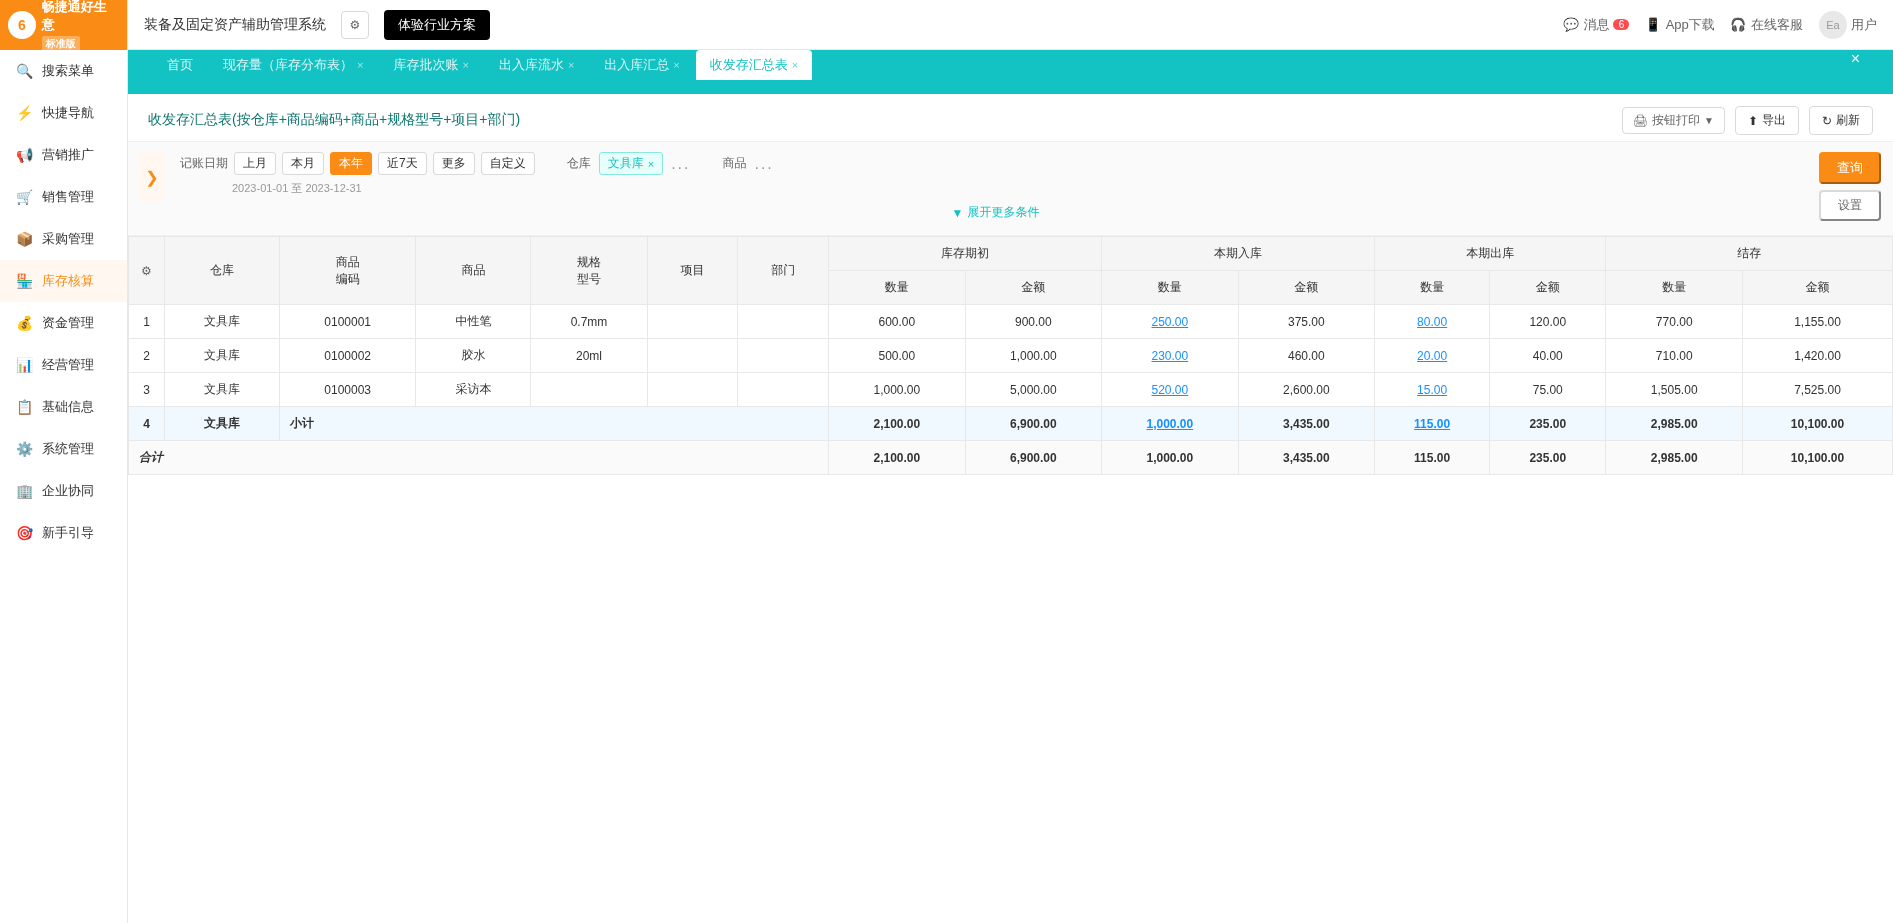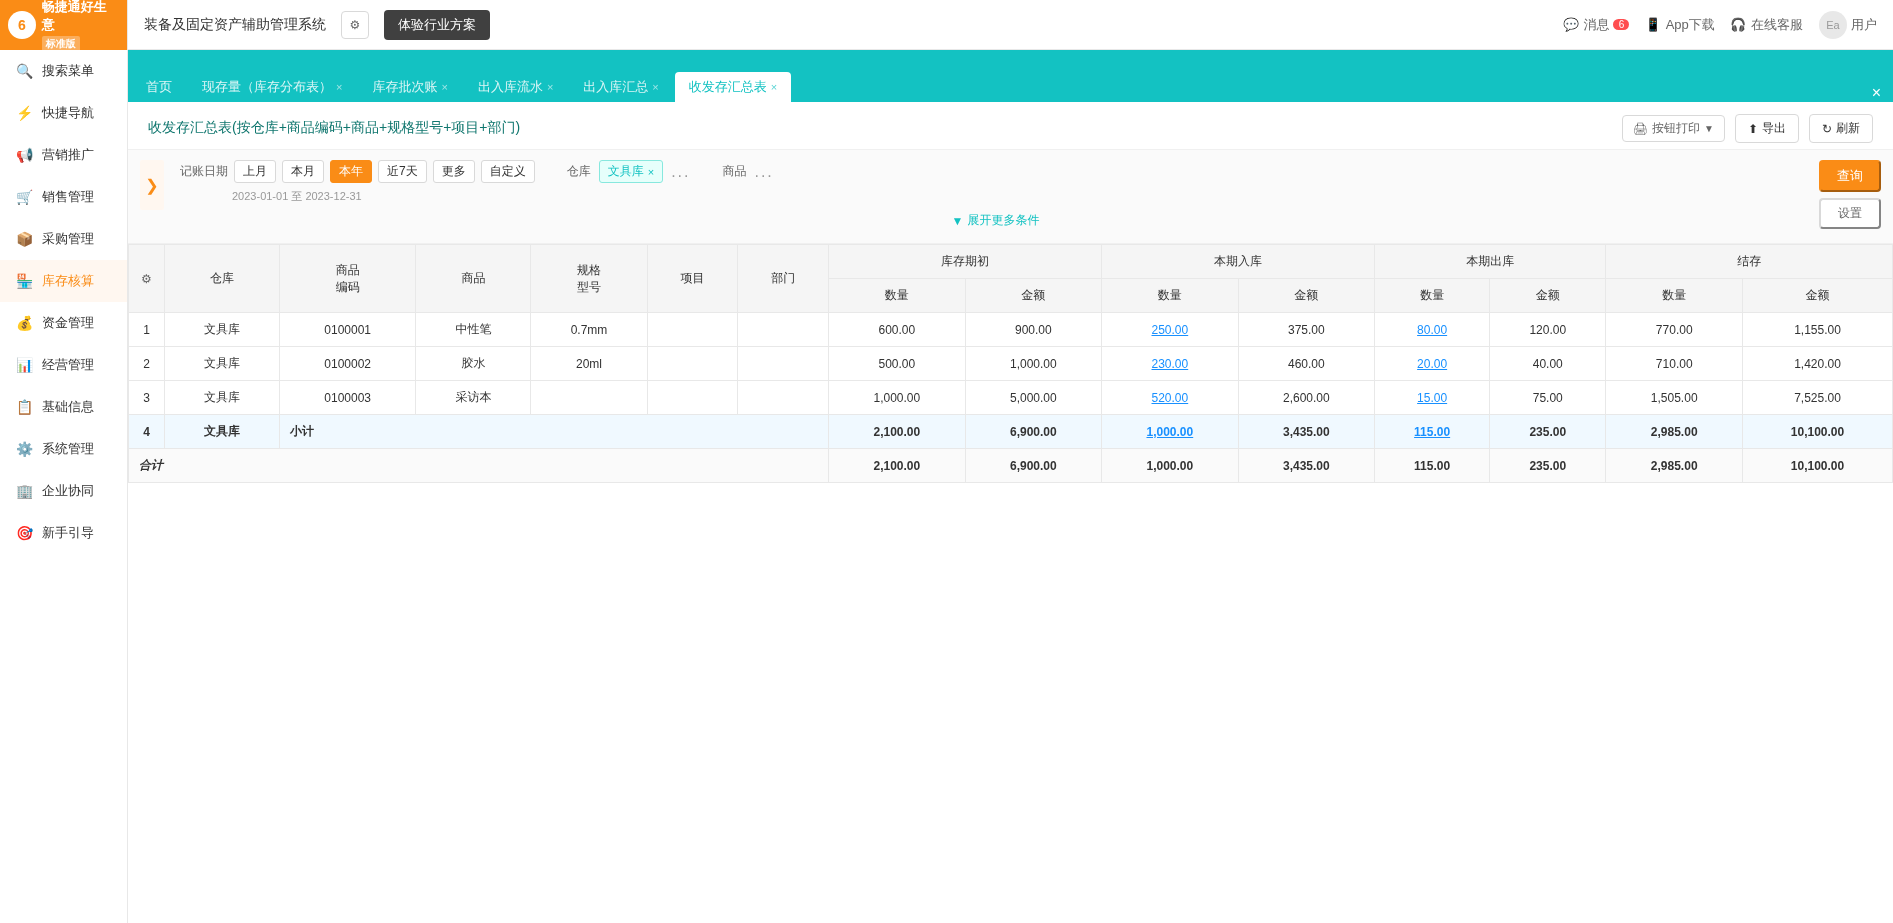--- a/index.html
+++ b/index.html
@@ -15,28 +15,28 @@
     .sidebar-item-icon { font-size: 14px; width: 18px; text-align: center; }
 
     
     .main { flex: 1; display: flex; flex-direction: column; overflow: hidden; }
 
     
     .top-header { height: 50px; background: #fff; display: flex; align-items: center; justify-content: space-between; padding: 0 16px; border-bottom: 1px solid #e8e8e8; flex-shrink: 0; }
     .top-header-left { display: flex; align-items: center; gap: 15px; }
     .system-name { font-size: 14px; color: #333; }
     .gear-btn { width: 28px; height: 28px; display: flex; align-items: center; justify-content: center; border: 1px solid #d9d9d9; border-radius: 4px; cursor: pointer; color: #666; }
-    .trial-btn { background: #404040; color: #fff; border: none; border-radius: 4px; padding: 6px 14px; font-size: 13px; cursor: pointer; }
+    .trial-btn { background: #000000; color: #fff; border: none; border-radius: 4px; padding: 6px 14px; font-size: 13px; cursor: pointer; }
     .top-header-right { display: flex; align-items: center; gap: 16px; color: #666; font-size: 13px; }
     .top-header-right-item { display: flex; align-items: center; gap: 4px; cursor: pointer; }
     .badge { background: #ff4d4f; color: #fff; border-radius: 10px; padding: 0 5px; font-size: 10px; min-width: 16px; text-align: center; }
     .user-avatar { width: 28px; height: 28px; background: #e8e8e8; border-radius: 50%; display: flex; align-items: center; justify-content: center; font-size: 11px; color: #999; }
 
     
-    .tab-bar { height: 52px; background: #13c2c2; display: flex; align-items: flex-end; padding: 0 4px; gap: 2px; flex-shrink: 0; }
+    .tab-bar { height: 44px; background: #13c2c2; display: flex; align-items: flex-start; padding: 0 25px; gap: 2px; flex-shrink: 0; }
     .tab { display: flex; align-items: center; gap: 4px; padding: 6px 14px; border-radius: 4px 4px 0 0; font-size: 13px; cursor: pointer; color: rgba(255,255,255,0.85); }
     .tab.active { background: #fff; color: #13c2c2; font-weight: 500; }
     .tab-close { font-size: 11px; opacity: 0.7; cursor: pointer; }
     .tab-bar-close { margin-left: auto; color: #fff; cursor: pointer; font-size: 16px; padding: 0 8px; }
 
     
     .content { flex: 1; background: #fff; overflow-y: auto; padding: 0; }
     .page-title { font-size: 16px; font-weight: 500; color: #333; margin-bottom: 2px; }
     .filter-row { display: flex; align-items: center; gap: 16px; flex-wrap: wrap; }
     .filter-item { display: flex; align-items: center; gap: 6px; }

